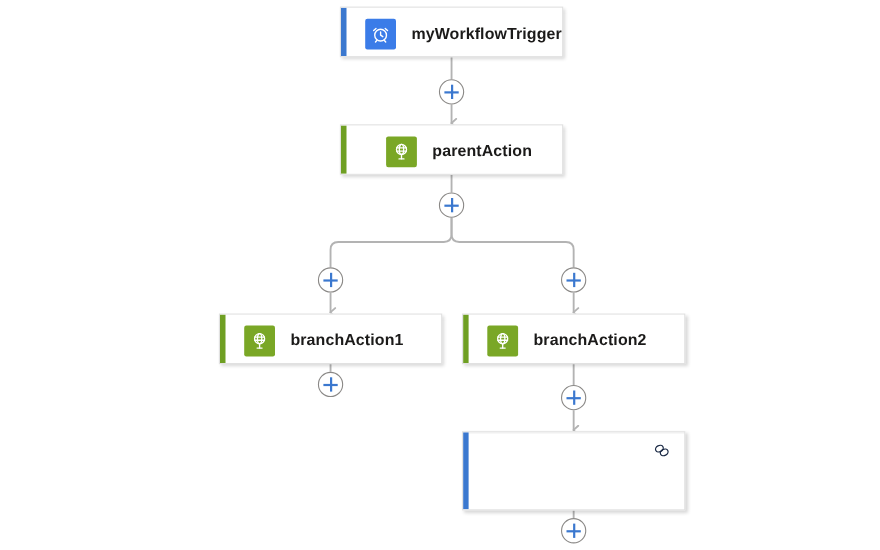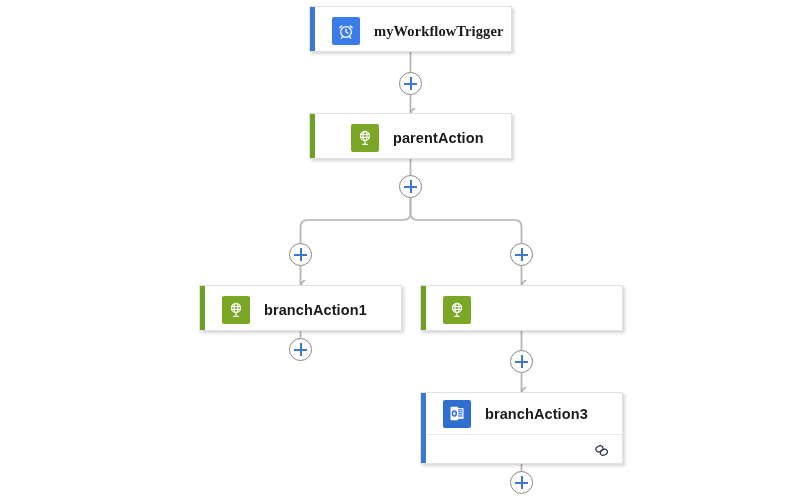--- a/index.html
+++ b/index.html
@@ -130,21 +130,21 @@
       <line x1="300.5" y1="331" x2="300.5" y2="338"></line>
 
       <line x1="521.5" y1="331" x2="521.5" y2="350"></line>
 
       <line x1="521.5" y1="373" x2="521.5" y2="391" marker-end="url(#arrowhead)"></line>
 
       <line x1="521.5" y1="464" x2="521.5" y2="471"></line>
     </g>
   </svg>
 
-  <div class="node" style="left:309px; top:6px; width:203px; height:46px;font-family:Liberation Serif, serif;">
+  <div class="node" style="left:309px; top:6px; width:203px; height:46px;">
     <div class="accent" style="background:#3b78cf;"></div>
     <div class="node-header">
       <div class="node-icon" style="background:#3b7ce8;">
         <svg width="18" height="18" viewBox="0 0 24 24" aria-hidden="true">
           <g fill="none" stroke="#ffffff" stroke-width="1.7" stroke-linecap="round" stroke-linejoin="round">
             <circle cx="12" cy="13.3" r="7.1"></circle>
             <path d="M12 9.4 L12 13.3 L14.7 15.1"></path>
             <path d="M6.4 5.2 L3.6 7.6"></path>
             <path d="M17.6 5.2 L20.4 7.6"></path>
             <path d="M7.4 19.8 L5.8 21.6"></path>
@@ -202,40 +202,26 @@
           <g fill="none" stroke="#ffffff" stroke-width="1.6" stroke-linecap="round" stroke-linejoin="round">
             <circle cx="12" cy="9.2" r="6.1"></circle>
             <ellipse cx="12" cy="9.2" rx="2.6" ry="6.1"></ellipse>
             <path d="M6.1 7.3 L17.9 7.3"></path>
             <path d="M6.1 11.1 L17.9 11.1"></path>
             <path d="M12 15.3 L12 20.4"></path>
             <path d="M9 20.6 L15 20.6"></path>
           </g>
         </svg>
       </div>
+      <div class="node-title">branchAction2</div>
     </div>
   </div>
 
   <div class="node" style="left:420px; top:392px; width:203px; height:72px;">
     <div class="accent" style="background:#3b78cf;"></div>
-    <div class="node-header" style="height:41px;">
-      <div class="node-icon" style="background:#2f6fd0;">
-        <svg width="19" height="19" viewBox="0 0 24 24" aria-hidden="true">
-          <rect x="10.2" y="5.2" width="9.4" height="13.6" fill="#ffffff"></rect>
-          <rect x="11.6" y="6.6" width="6.7" height="1.5" fill="#2f6fd0"></rect>
-          <rect x="11.6" y="9.2" width="6.7" height="1.5" fill="#2f6fd0"></rect>
-          <rect x="11.6" y="11.8" width="6.7" height="1.5" fill="#2f6fd0"></rect>
-          <rect x="11.6" y="14.4" width="6.7" height="1.5" fill="#2f6fd0"></rect>
-          <rect x="3.2" y="3.4" width="9.6" height="17.2" rx="1.1" fill="#ffffff"></rect>
-          <ellipse cx="8" cy="12" rx="3.4" ry="4.1" fill="#2f6fd0"></ellipse>
-          <ellipse cx="8" cy="12" rx="1.5" ry="2.2" fill="#ffffff"></ellipse>
-        </svg>
-      </div>
-      <div class="node-title">branchAction3</div>
-    </div>
     <div class="node-footer">
       <span style="display:inline-flex;">
         <svg width="17" height="15" viewBox="0 0 24 22" aria-hidden="true">
           <g fill="none" stroke="#1b2a45" stroke-width="1.7">
             <ellipse cx="9" cy="8.6" rx="5.4" ry="4.1" transform="rotate(-28 9 8.6)"></ellipse>
             <ellipse cx="15.4" cy="13.6" rx="5.4" ry="4.1" transform="rotate(-28 15.4 13.6)"></ellipse>
           </g>
         </svg>
       </span>
     </div>

